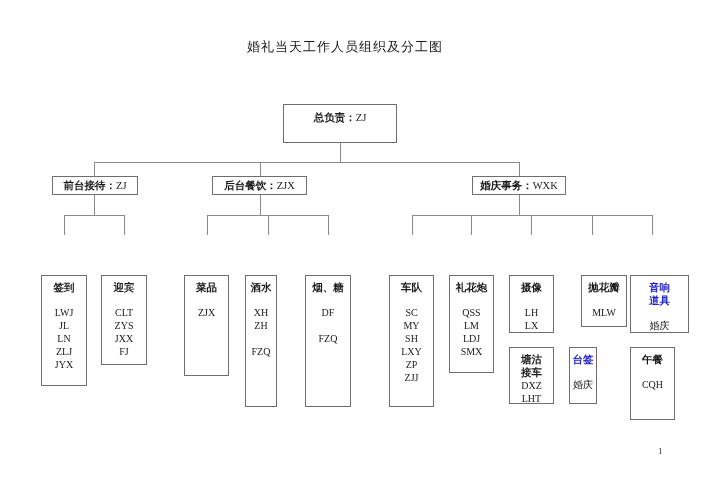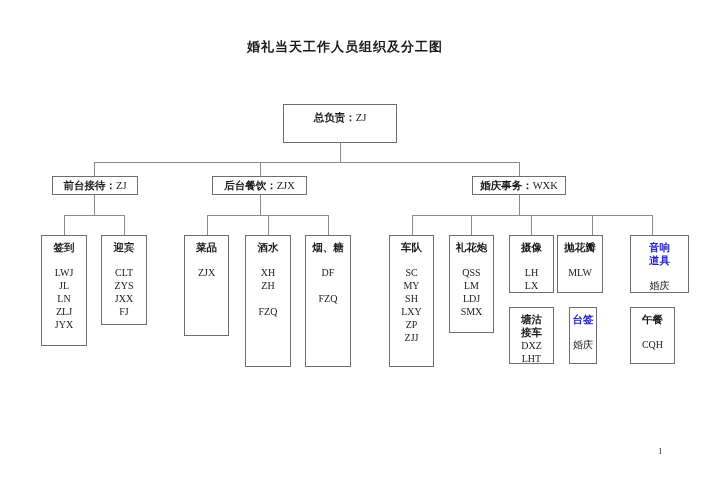--- a/index.html
+++ b/index.html
@@ -3,40 +3,40 @@
 <meta charset="utf-8">
 <style>
   html,body{margin:0;padding:0;}
   body{
     width:707px;height:500px;position:relative;background:#ffffff;
     font-family:"Liberation Serif","DejaVu Serif",serif;color:#1a1a1a;
     overflow:hidden;
   }
   .page-title{
     position:absolute;left:180px;top:38px;width:330px;
-    text-align:center;font-size:13px;font-weight:bold;letter-spacing:1px;
+    text-align:center;font-size:13px;font-weight:normal;letter-spacing:1px;
   }
   .cline{position:absolute;background:#8a8a8a;}
   .root-node{
     position:absolute;left:283px;top:104px;width:114px;height:39px;
     border:1px solid #6e6e6e;box-sizing:border-box;background:#fff;
     text-align:center;padding-top:5px;font-size:10.5px;line-height:15px;
   }
   .root-line1{font-weight:bold;}
   .root-line1 .code{font-weight:normal;}
   .root-line2{white-space:pre;}
   .branch{
     position:absolute;border:1px solid #6e6e6e;box-sizing:border-box;background:#fff;
     display:flex;align-items:center;justify-content:center;
     font-size:10.5px;white-space:pre;
   }
   .branch .cn{font-weight:bold;}
   .node{
     position:absolute;border:1px solid #6e6e6e;box-sizing:border-box;background:#fff;
-    text-align:center;padding-top:5px;
+    text-align:center;padding-top:5px;margin-top:40px;
   }
   .titles{font-weight:bold;font-size:10.5px;line-height:13px;margin-bottom:12px;}
   .node.tight .titles{margin-bottom:0;}
   .titles.blue div{color:#2626cc;}
   .member{height:13px;line-height:13px;font-size:10px;}
   .page-number{position:absolute;left:658px;top:446px;font-size:9px;color:#333;}
 </style>
 </head>
 <body>
 
@@ -100,21 +100,21 @@
   <div class="member">JXX</div>
   <div class="member">FJ</div>
 </div>
 
 <div class="node" style="left:184px;top:235px;width:45px;height:101px">
   <div class="titles">
       <div>菜品</div>
     </div>
   <div class="member">ZJX</div>
 </div>
-<div class="node" style="left:245px;top:235px;width:46px;height:132px">
+<div class="node" style="left:245px;top:235px;width:32px;height:132px">
   <div class="titles">
       <div>酒水</div>
     </div>
   <div class="member">XH</div>
   <div class="member">ZH</div>
   <div class="member"></div>
   <div class="member">FZQ</div>
 </div>
 <div class="node" style="left:305px;top:235px;width:46px;height:132px">
   <div class="titles">
@@ -145,21 +145,21 @@
   <div class="member">LDJ</div>
   <div class="member">SMX</div>
 </div>
 <div class="node" style="left:509px;top:235px;width:45px;height:58px">
   <div class="titles">
       <div>摄像</div>
     </div>
   <div class="member">LH</div>
   <div class="member">LX</div>
 </div>
-<div class="node" style="left:557px;top:235px;width:46px;height:58px">
+<div class="node" style="left:581px;top:235px;width:46px;height:52px">
   <div class="titles">
       <div>抛花瓣</div>
     </div>
   <div class="member">MLW</div>
 </div>
 <div class="node" style="left:630px;top:235px;width:59px;height:58px">
   <div class="titles blue">
     <div>音响</div>
     <div>道具</div>
   </div>
@@ -173,20 +173,20 @@
   </div>
   <div class="member">DXZ</div>
   <div class="member">LHT</div>
 </div>
 <div class="node" style="left:569px;top:307px;width:28px;height:57px">
   <div class="titles blue">
       <div>台签</div>
     </div>
   <div class="member">婚庆</div>
 </div>
-<div class="node" style="left:630px;top:307px;width:45px;height:57px">
+<div class="node" style="left:630px;top:307px;width:45px;height:73px">
   <div class="titles">
       <div>午餐</div>
     </div>
   <div class="member">CQH</div>
 </div>
 
 <div class="page-number">1</div>
 
 </body></html>

